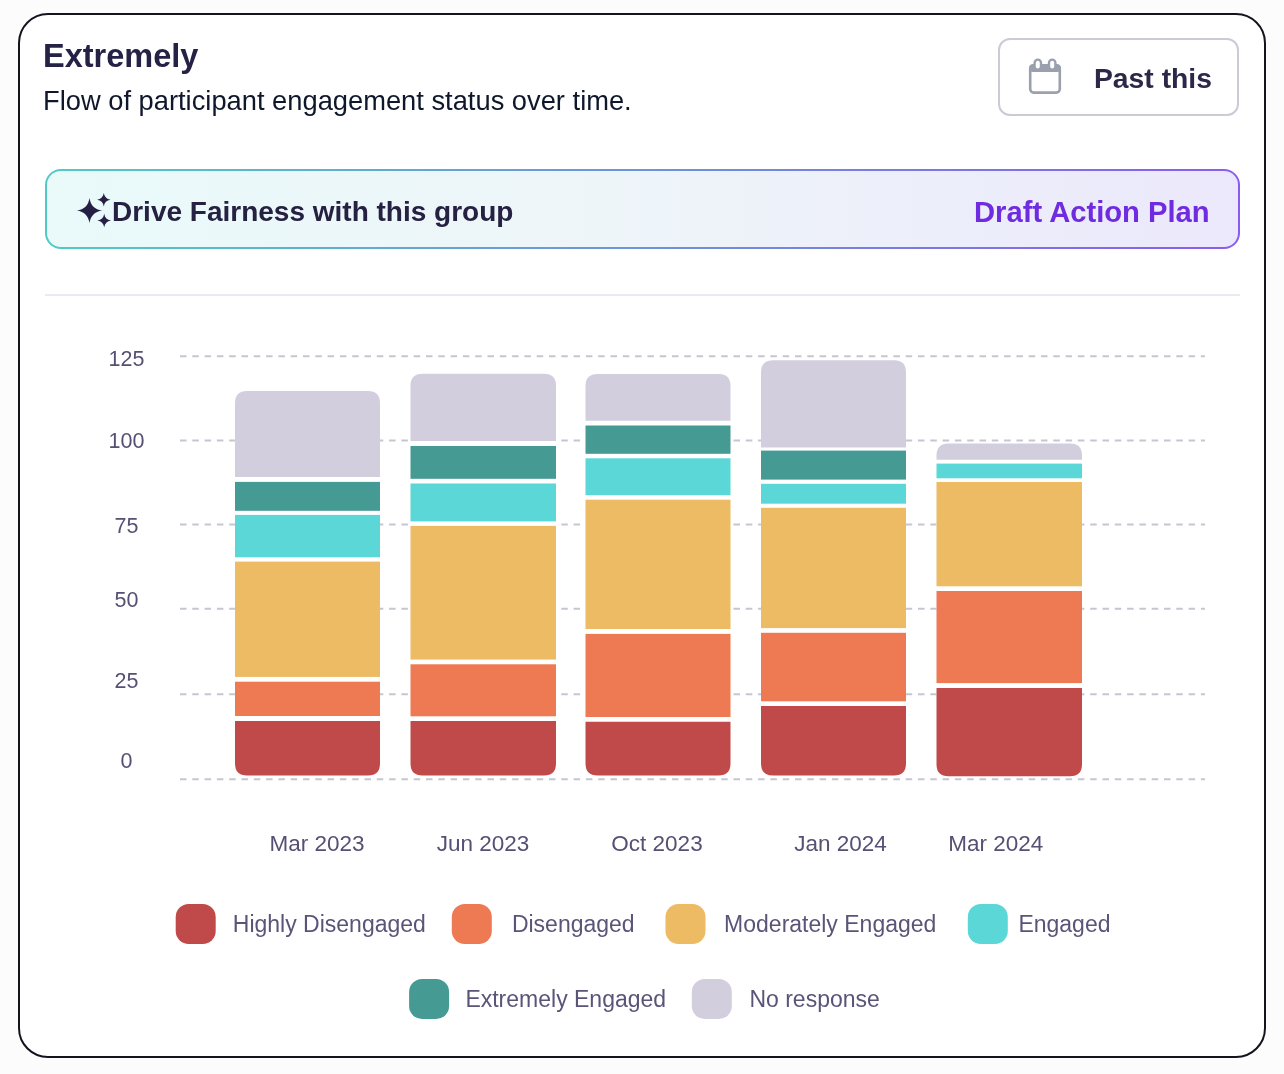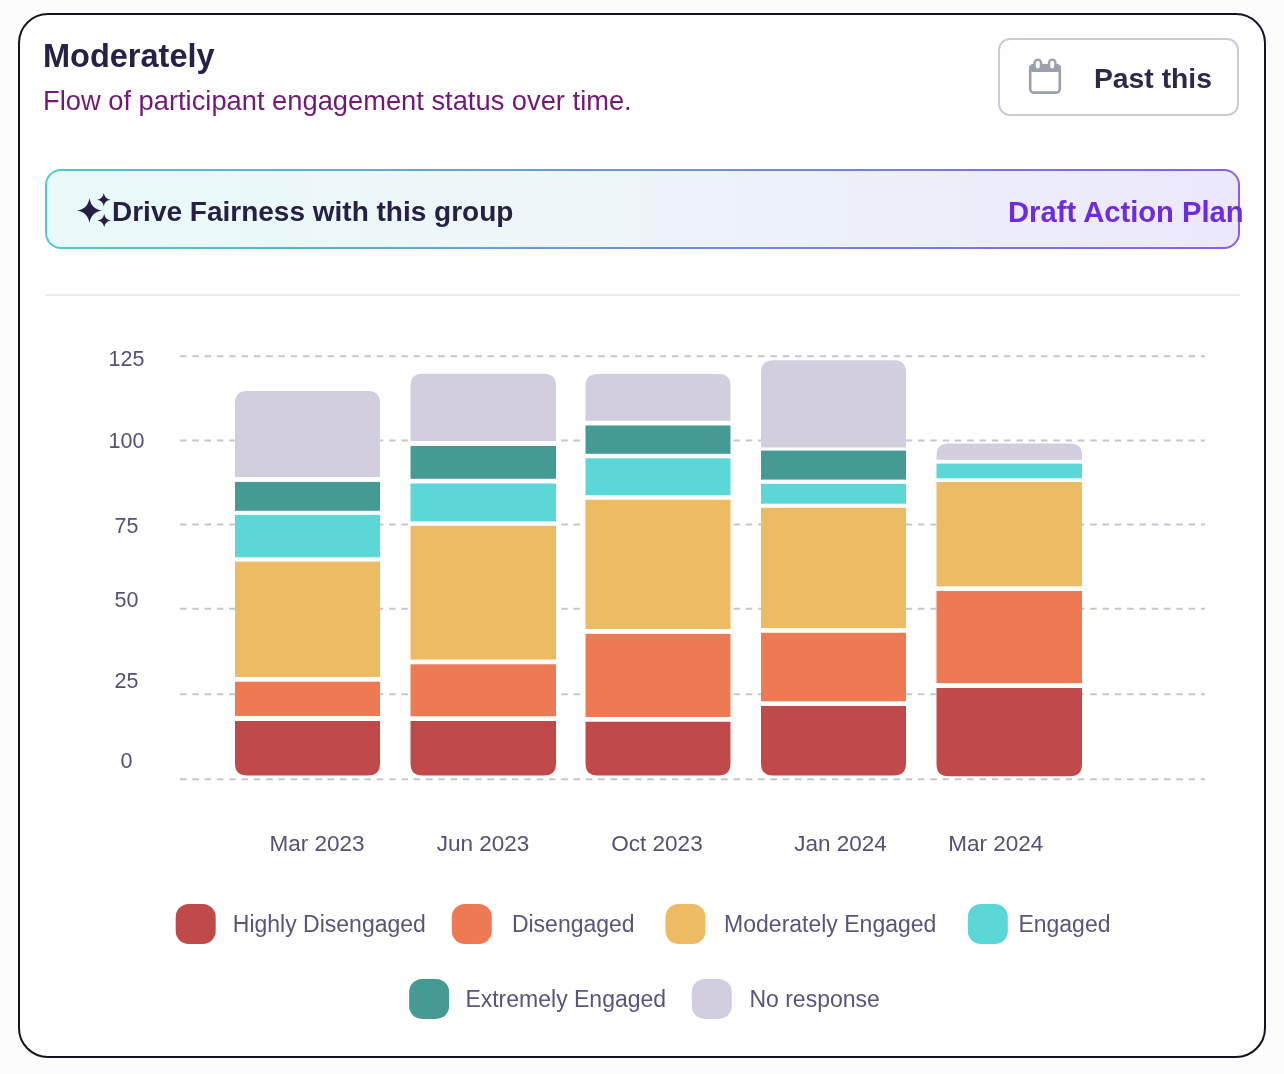--- a/index.html
+++ b/index.html
@@ -5,43 +5,43 @@
   * { margin:0; padding:0; box-sizing:border-box; }
   html,body { width:1284px; height:1074px; background:#fcfcfd; font-family:"Liberation Sans", sans-serif; }
   .card { position:absolute; left:18px; top:13px; width:1248px; height:1045px;
           border:2px solid #16131f; border-radius:30px; background:#ffffff; }
   .abs { position:absolute; }
 </style>
 </head>
 <body>
 <div class="card"></div>
 
-<div class="abs" id="title" style="left:43px; top:37px; font-size:32.5px; font-weight:bold; color:#262245; line-height:1.2;">Moderately</div>
-<div class="abs" id="subtitle" style="left:43px; top:85px; font-size:27.3px; color:#701a75; line-height:1.2;">Flow of participant engagement status over time.</div>
+<div class="abs" id="title" style="left:43px; top:37px; font-size:32.5px; font-weight:bold; color:#262245; line-height:1.2;">Extremely</div>
+<div class="abs" id="subtitle" style="left:43px; top:85px; font-size:27.3px; color:#0f172a; line-height:1.2;">Flow of participant engagement status over time.</div>
 
 <div class="abs" style="left:998px; top:38px; width:241px; height:78px; border:2px solid #c9cbd7; border-radius:12px; background:#fff;"></div>
 <svg class="abs" style="left:1028px; top:58px;" width="34" height="38" viewBox="0 0 34 38">
   <rect x="2.2" y="7.4" width="29.6" height="27.2" rx="3.5" fill="none" stroke="#9aa0ad" stroke-width="2.6"></rect>
   <rect x="2.2" y="7.4" width="29.6" height="5.6" rx="2.5" fill="#9aa0ad" stroke="#9aa0ad" stroke-width="2.2"></rect>
   <rect x="6.6" y="1.6" width="6.4" height="10.2" rx="3.2" fill="#ffffff" stroke="#9aa0ad" stroke-width="2.4"></rect>
   <rect x="21.0" y="1.6" width="6.4" height="10.2" rx="3.2" fill="#ffffff" stroke="#9aa0ad" stroke-width="2.4"></rect>
 </svg>
 <div class="abs" id="pastyear" style="left:1094px; top:62px; font-size:28.3px; font-weight:bold; color:#2b2947;">Past this</div>
 
 <div class="abs" style="left:45px; top:169px; width:1195px; height:80px; border-radius:16px; padding:2px;
      background:linear-gradient(90deg,#4fcbc4,#8a5cf0);">
   <div style="width:100%; height:100%; border-radius:14px; background:linear-gradient(90deg,#e9faf9 0%,#eef5f9 48%,#ebe8fb 100%);"></div>
 </div>
 <svg class="abs" style="left:75px; top:191px;" width="38" height="38" viewBox="0 0 38 38">
   <path fill="#241f44" d="M 14.50 6.90 C 15.57 14.21 19.79 18.43 27.10 19.50 C 19.79 20.57 15.57 24.79 14.50 32.10 C 13.43 24.79 9.21 20.57 1.90 19.50 C 9.21 18.43 13.43 14.21 14.50 6.90 Z"></path>
   <path fill="#241f44" d="M 28.80 2.00 C 29.37 5.89 31.61 8.13 35.50 8.70 C 31.61 9.27 29.37 11.51 28.80 15.40 C 28.23 11.51 25.99 9.27 22.10 8.70 C 25.99 8.13 28.23 5.89 28.80 2.00 Z"></path>
   <path fill="#241f44" d="M 29.20 22.70 C 29.78 26.64 32.06 28.92 36.00 29.50 C 32.06 30.08 29.78 32.36 29.20 36.30 C 28.62 32.36 26.34 30.08 22.40 29.50 C 26.34 28.92 28.62 26.64 29.20 22.70 Z"></path>
 </svg>
 <div class="abs" id="drivetext" style="left:112px; top:196px; font-size:28px; font-weight:bold; color:#262143;">Drive Fairness with this group</div>
-<div class="abs" id="draftlink" style="left:1008px; top:196px; width:232px; text-align:right; white-space:nowrap; font-size:29.2px; font-weight:bold; color:#6e2bdf;">Draft Action Plan</div>
+<div class="abs" id="draftlink" style="left:974px; top:196px; width:232px; text-align:right; white-space:nowrap; font-size:29.2px; font-weight:bold; color:#6e2bdf;">Draft Action Plan</div>
 
 <div class="abs" style="left:45px; top:294px; width:1195px; height:2px; background:#eaeaf0;"></div>
 
 <svg class="abs" style="left:0; top:0;" width="1284" height="1074" viewBox="0 0 1284 1074">
   <g stroke="#c5c6d2" stroke-width="2" stroke-dasharray="6.5 5.8">
     <line x1="180" y1="356.3" x2="1205" y2="356.3"></line>
     <line x1="180" y1="440.5" x2="1205" y2="440.5"></line>
     <line x1="180" y1="524.5" x2="1205" y2="524.5"></line>
     <line x1="180" y1="608.8" x2="1205" y2="608.8"></line>
     <line x1="180" y1="694.2" x2="1205" y2="694.2"></line>

